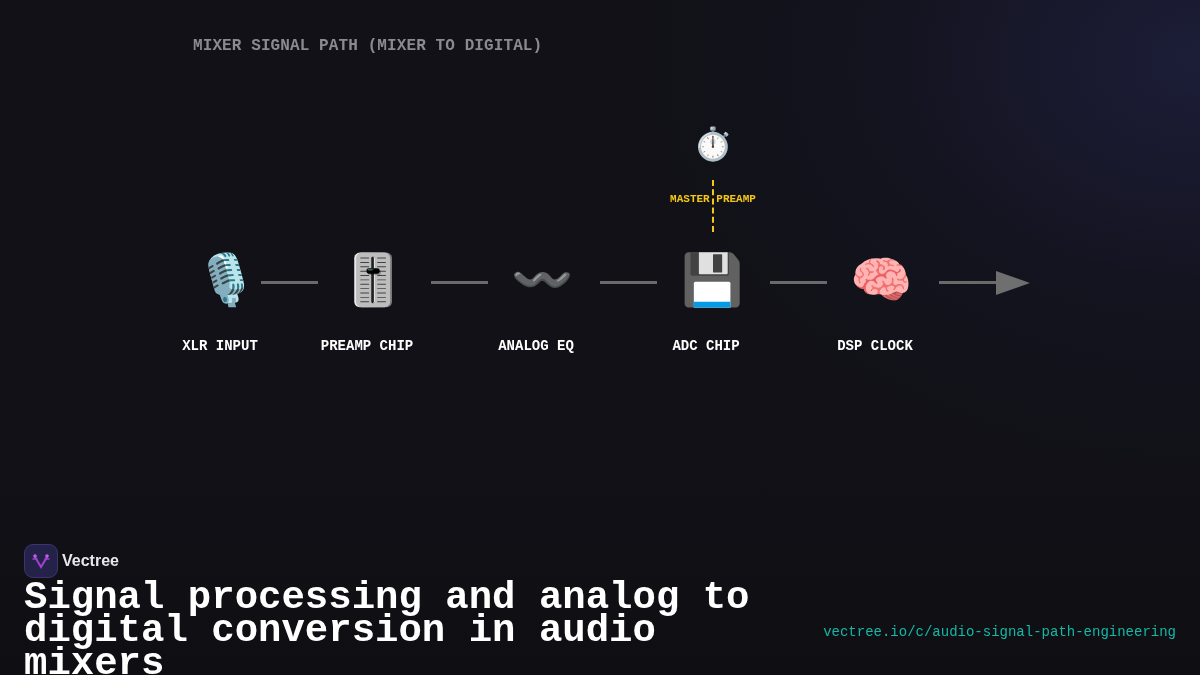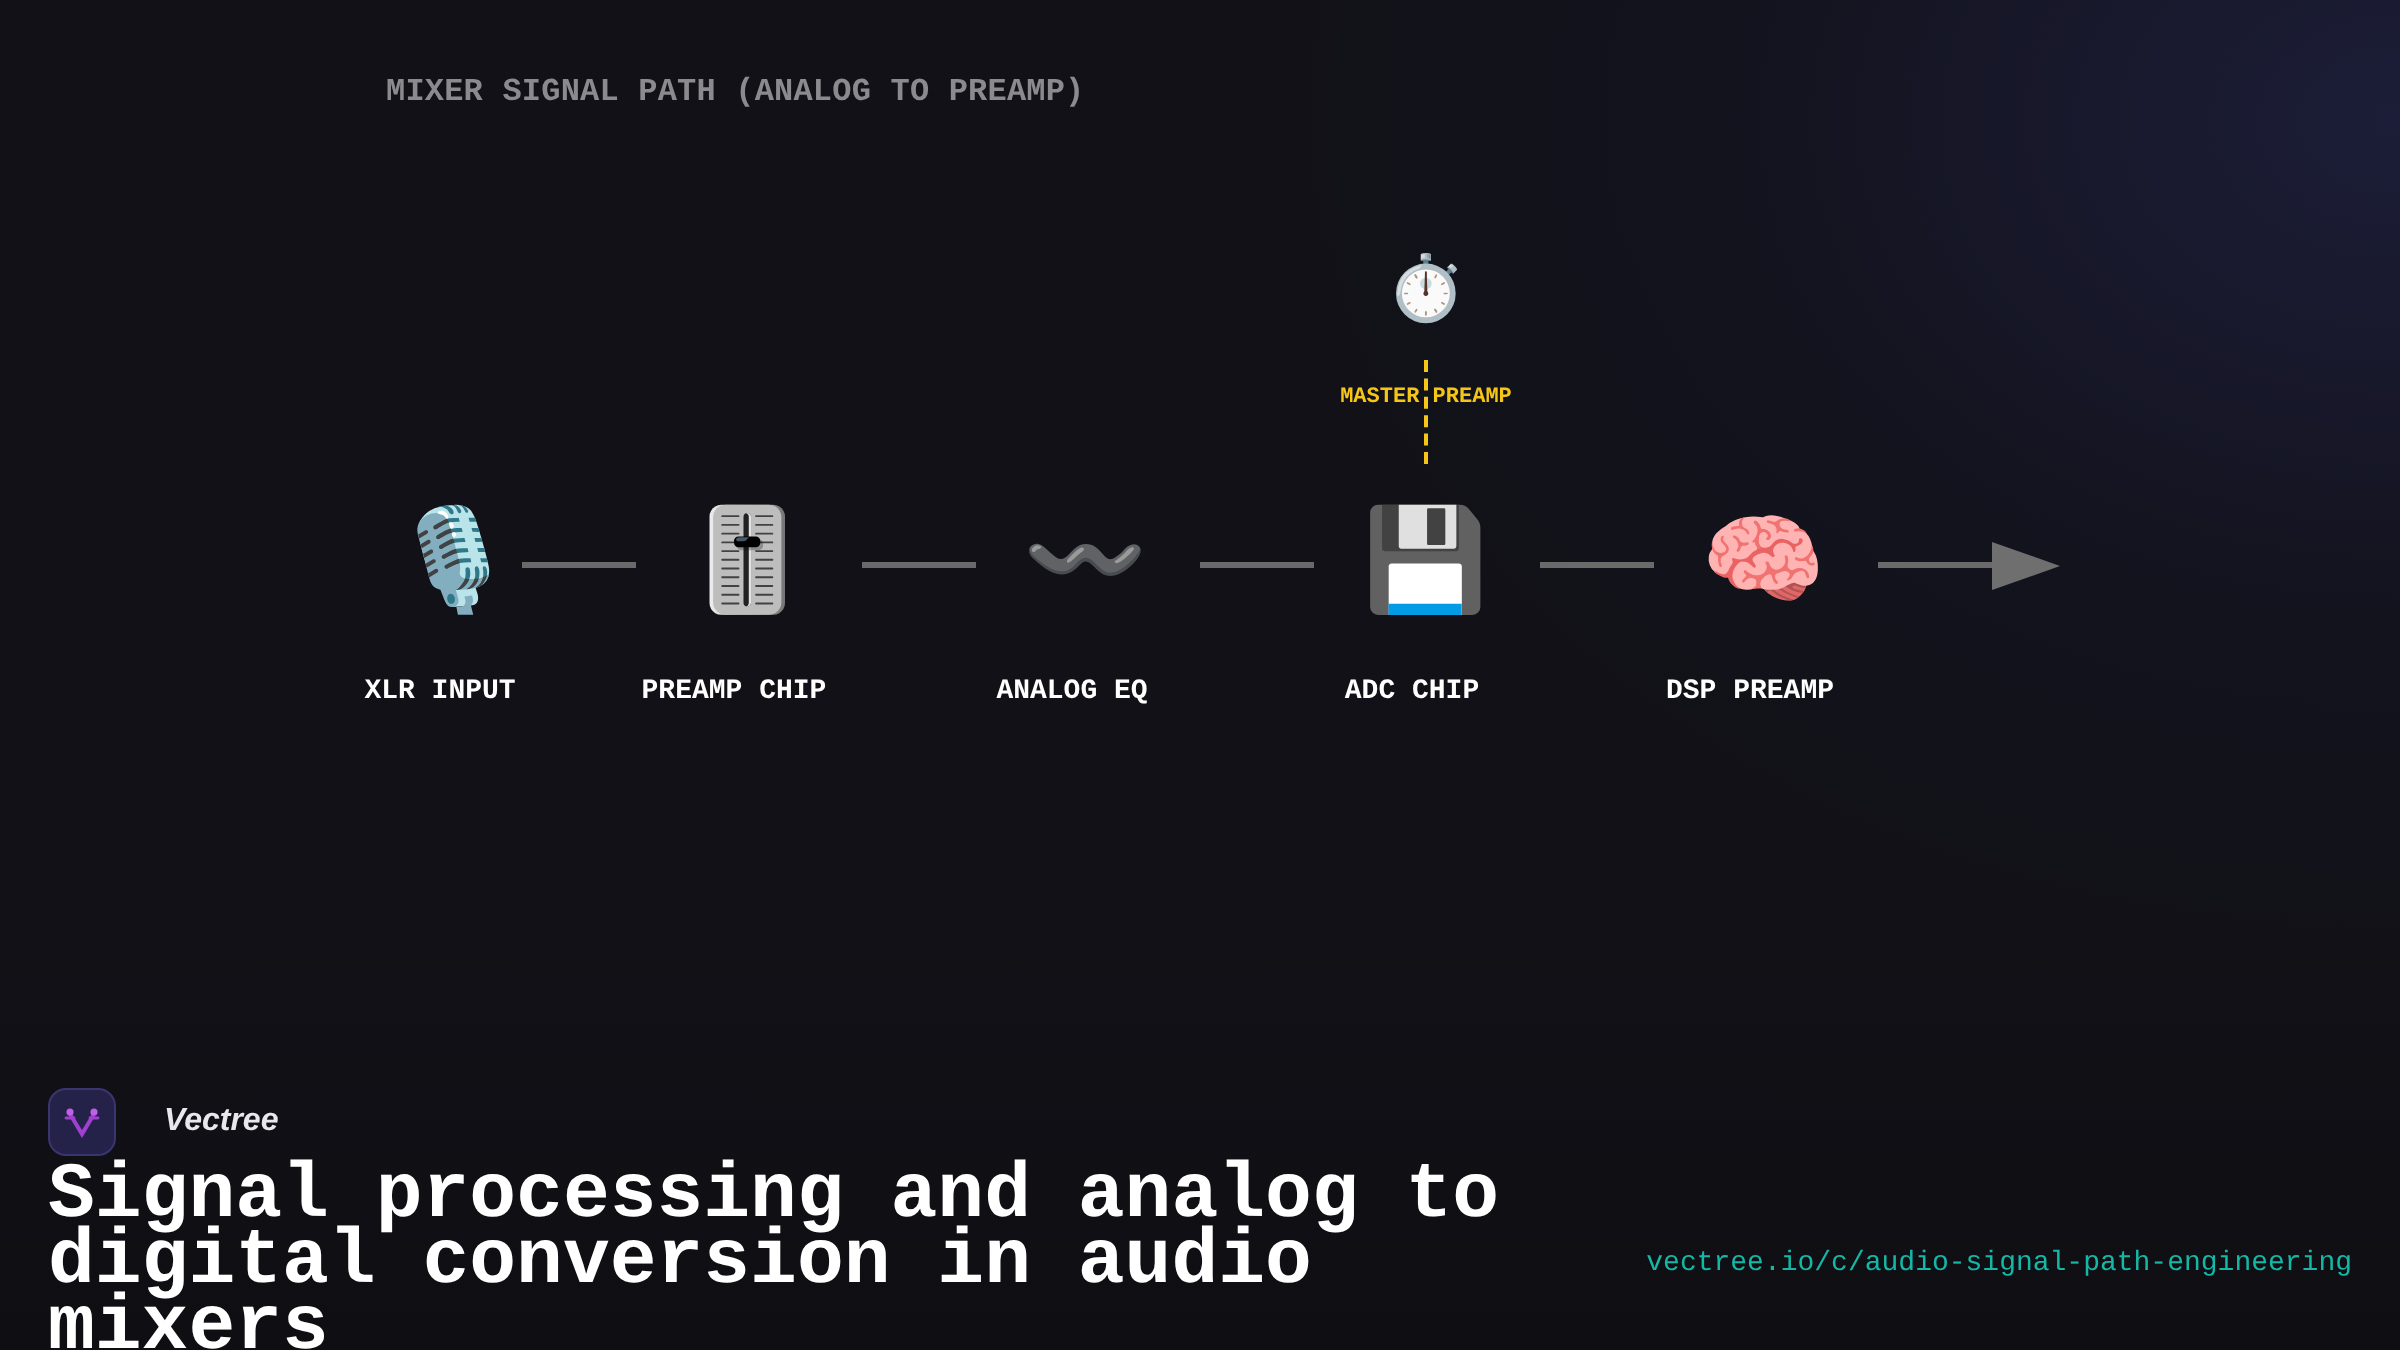--- a/index.html
+++ b/index.html
@@ -51,21 +51,21 @@
   }
   .clock-line {
     position: absolute; left: 712px; top: 180px; width: 0; height: 52px;
     border-left: 2px dashed #f5c518;
   }
   .clock-label {
     position: absolute; left: 663px; top: 193px; width: 100px; text-align: center;
     font-size: 11px; font-weight: bold; color: #f5c518;
   }
   .brand {
-    position: absolute; left: 24px; top: 544px; display: flex; align-items: center; gap: 24px; font-style: italic;
+    position: absolute; left: 24px; top: 544px; display: flex; align-items: center; gap: 4px;
   }
   .brand-logo {
     width: 34px; height: 34px; border-radius: 9px;
     background: #25224a; border: 1px solid #3a3570;
     display: flex; align-items: center; justify-content: center;
   }
   .brand-name {
     font-family: "Liberation Sans", "DejaVu Sans", sans-serif;
     font-size: 16px; font-weight: bold; color: #e8e8ec;
   }
@@ -76,21 +76,21 @@
   .url {
     position: absolute; right: 24px; top: 624px;
     font-size: 14px; color: #14b8a6;
   }
 </style>
 </head>
 <body>
 
 <div class="bg-glow"></div>
 
-<div class="diagram-title">MIXER SIGNAL PATH (ANALOG TO PREAMP)</div>
+<div class="diagram-title">MIXER SIGNAL PATH (MIXER TO DIGITAL)</div>
 
 <div class="clock-icon">⏱️</div>
 <div class="clock-line"></div>
 <div class="clock-label">MASTER PREAMP</div>
 
 <div class="node" style="left:157px; top:250px;">
   <span class="icon">🎙️</span>
   <span class="label">XLR INPUT</span>
 </div>
 <div class="connector" style="left:261px; width:57px;"></div>
@@ -108,21 +108,21 @@
 <div class="connector" style="left:600px; width:57px;"></div>
 
 <div class="node" style="left:643px; top:250px;">
   <span class="icon">💾</span>
   <span class="label">ADC CHIP</span>
 </div>
 <div class="connector" style="left:770px; width:57px;"></div>
 
 <div class="node" style="left:812px; top:250px;">
   <span class="icon">🧠</span>
-  <span class="label">DSP PREAMP</span>
+  <span class="label">DSP CLOCK</span>
 </div>
 <div class="connector" style="left:939px; width:60px;"></div>
 <div class="arrow-head"></div>
 
 <div class="brand">
   <div class="brand-logo">
     <svg width="20" height="20" viewBox="0 0 20 20">
       <path d="M4 6 L10 16 L16 6" stroke="#a040d0" stroke-width="2" fill="none" stroke-linecap="round"></path>
       <circle cx="4" cy="5" r="1.8" fill="#c060e8"></circle>
       <circle cx="16" cy="5" r="1.8" fill="#c060e8"></circle>

